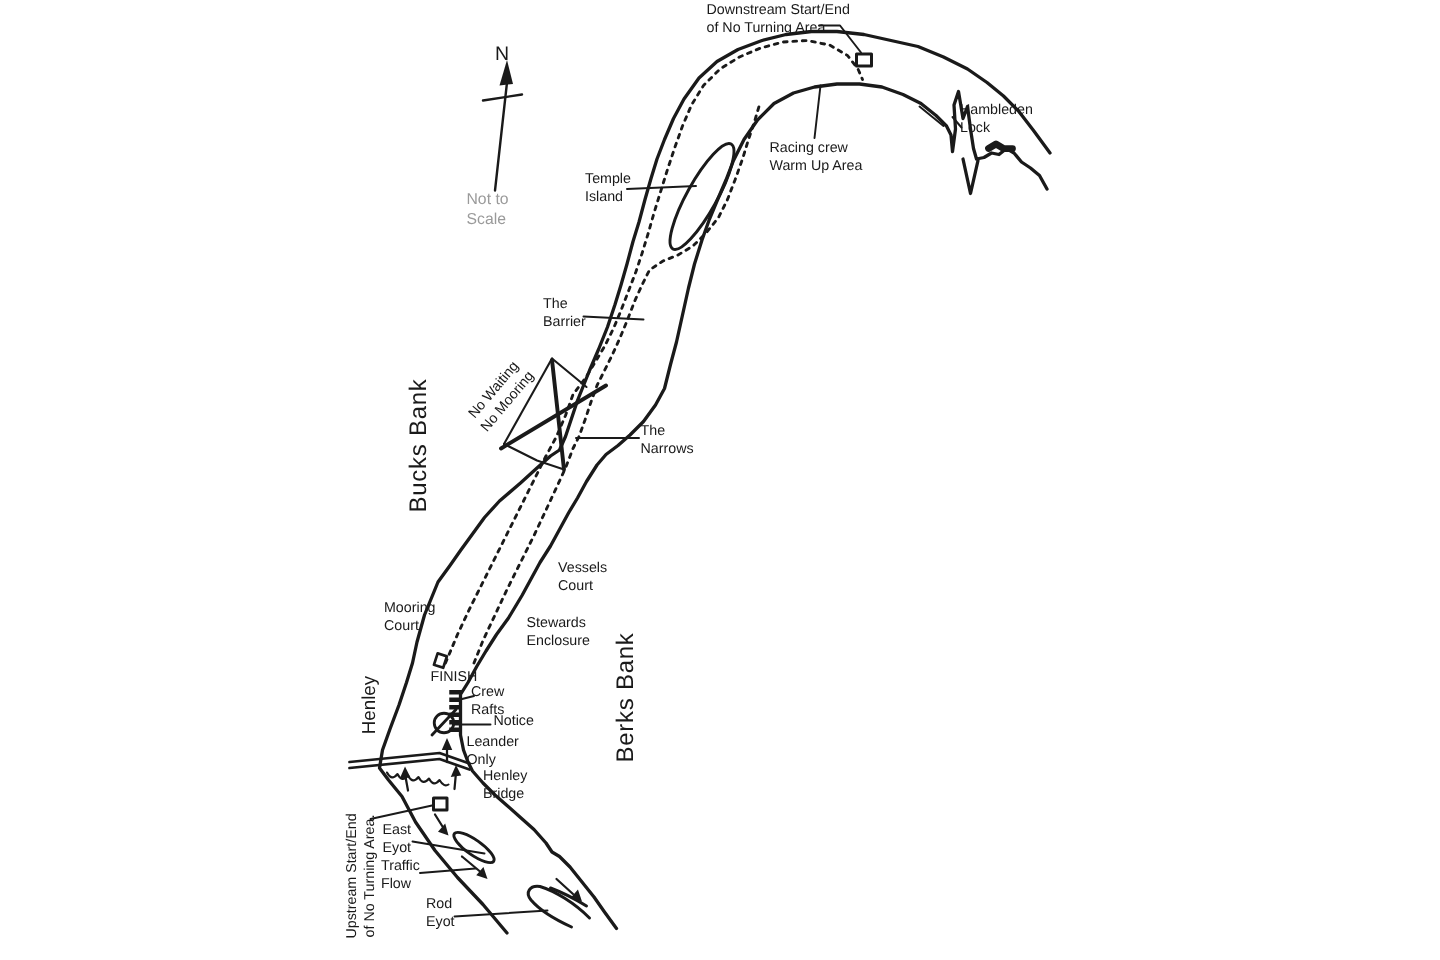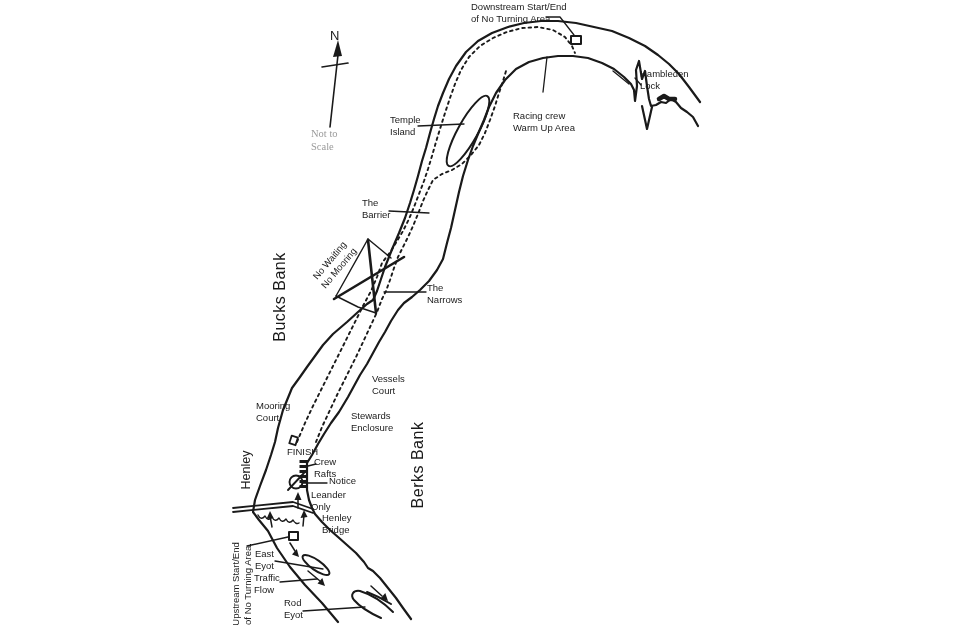--- a/index.html
+++ b/index.html
@@ -1,20 +1,20 @@
 <!DOCTYPE html>
 <html><head>
 <meta charset="utf-8">
 <style>
   html,body{margin:0;padding:0;background:#fff;}
   .stage{position:relative;width:960px;height:640px;background:#ffffff;overflow:hidden;
          font-family:"Liberation Sans", sans-serif;color:#1a1a1a;}
   svg.map{position:absolute;left:0;top:0;}
   .lbl{position:absolute;font-size:9.5px;line-height:11.5px;white-space:pre-line;color:#1a1a1a;}
-  .lbl.gray{color:#9a9a9a;font-size:10.5px;line-height:13px;font-family:Liberation Serif, serif;}
+  .lbl.gray{color:#9a9a9a;font-size:10.5px;line-height:13px;}
   .lbl.big{font-size:16px;letter-spacing:.5px;}
   .lbl.med{font-size:12.5px;}
   .lbl.north{font-size:13px;}
   .rotcc{transform:translate(-50%,-50%) rotate(-90deg);text-align:center;}
   .rot50{transform:translate(-50%,-50%) rotate(-50deg);text-align:center;}
 </style>
 </head>
 <body>
 
 <div class="stage">
@@ -150,21 +150,21 @@
     </g>
   </svg>
 
   <div class="lbl" style="left:471px;top:1px">Downstream Start/End
 of No Turning Area.</div>
   <div class="lbl north" style="left:330px;top:30px">N</div>
   <div class="lbl gray" style="left:311px;top:127px">Not to
 Scale</div>
   <div class="lbl" style="left:390px;top:114px">Temple
 Island</div>
-  <div class="lbl" style="left:513px;top:110px">Racing crew
+  <div class="lbl" style="left:513px;top:93px">Racing crew
 Warm Up Area</div>
   <div class="lbl" style="left:640px;top:68px">Hambleden
 Lock</div>
   <div class="lbl" style="left:362px;top:197px">The
 Barrier</div>
   <div class="lbl rot50" style="left:334px;top:264px">No Waiting
 No Mooring</div>
   <div class="lbl" style="left:427px;top:282px">The
 Narrows</div>
   <div class="lbl big rotcc" style="left:280px;top:297px">Bucks Bank</div>

